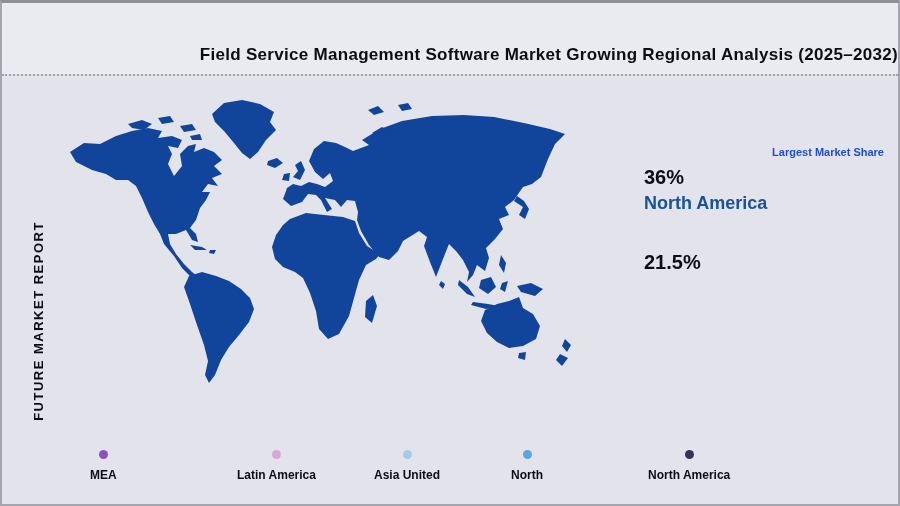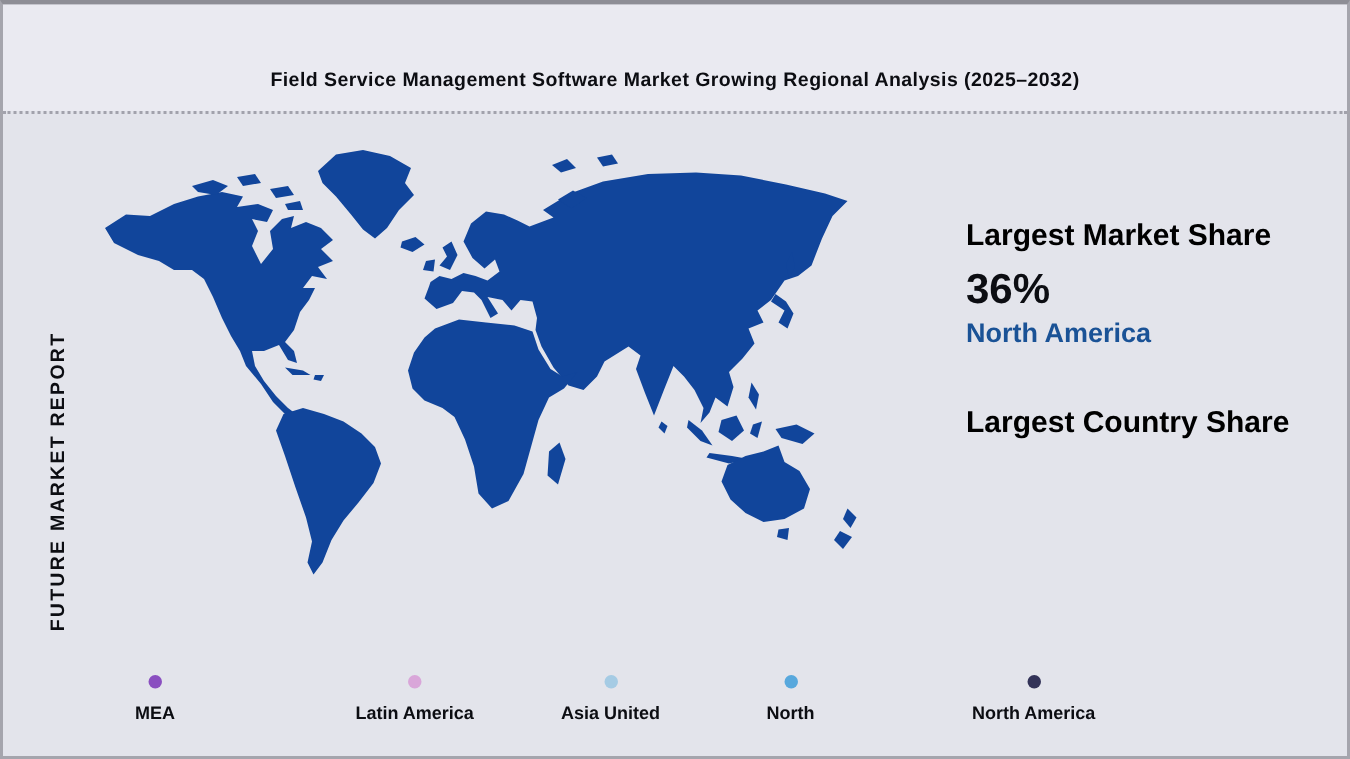--- a/index.html
+++ b/index.html
@@ -11,39 +11,39 @@
     border: 2px solid #a5a5ad;
     border-top: 3px solid #8e8e96;
     overflow: hidden;
   }
   .header-strip {
     position: absolute; left: 0; top: 0; width: 100%; height: 71px;
     background: #eaeaf1;
   }
   .title {
     position: absolute; left: 0; top: 42px; width: 100%;
-    text-align: center;
-    font-size: 13px; font-weight: bold; letter-spacing: 0.3px;
+    text-align: right;
+    font-size: 17px; font-weight: bold; letter-spacing: 0.3px;
     color: #0c0d12;
   }
   .dotted-sep {
     position: absolute; left: 0; top: 71px; width: 100%; height: 0;
     border-top: 2px dotted #a2a2ac;
   }
   .brand-vertical {
     position: absolute; left: 36px; top: 318px;
     transform: translate(-50%, -50%) rotate(-90deg);
     white-space: nowrap;
     font-size: 13px; font-weight: bold; letter-spacing: 1.5px;
     color: #0c0d12;
   }
   .worldmap { position: absolute; left: 60px; top: 85px; }
   .stats { position: absolute; left: 642px; top: 143px; width: 240px; }
-  .stat-label { font-size: 20px; font-weight: bold; color: #000000; }
-  .stat-value { font-size: 28px; font-weight: bold; color: #0c0d12; margin-top: 9px; line-height: 1.05; }
+  .stat-label { font-size: 11px; font-weight: bold; color: #1d4ed8; text-align: right; }
+  .stat-value { font-size: 20px; font-weight: bold; color: #0c0d12; margin-top: 9px; line-height: 1.05; }
   .stat-region { font-size: 18px; font-weight: bold; color: #1a5296; margin-top: 5px; }
   .stat + .stat { margin-top: 38px; }
   .legend-item {
     position: absolute; top: 447px; height: 16px;
     display: flex; align-items: center; gap: 9px; flex-direction: column;
   }
   .legend-dot { width: 9px; height: 9px; border-radius: 50%; flex: 0 0 auto; }
   .legend-label { font-size: 12px; font-weight: bold; color: #0c0d12; white-space: nowrap; }
   .li-0 { left: 88px; } .li-1 { left: 235px; } .li-2 { left: 372px; }
   .li-3 { left: 509px; } .li-4 { left: 646px; }
@@ -113,21 +113,21 @@
     </g>
   </svg>
 
   <div class="stats">
     <div class="stat">
       <div class="stat-label">Largest Market Share</div>
       <div class="stat-value">36%</div>
       <div class="stat-region">North America</div>
     </div>
     <div class="stat">
-      <div class="stat-label">Largest Country Share</div>
+      <div class="stat-value">21.5%</div>
     </div>
   </div>
 
   <div class="legend-item li-0">
     <span class="legend-dot" style="background-color: rgb(138, 79, 192);"></span>
     <span class="legend-label">MEA</span>
   </div>
   <div class="legend-item li-1">
     <span class="legend-dot" style="background-color: rgb(217, 166, 217);"></span>
     <span class="legend-label">Latin America</span>

